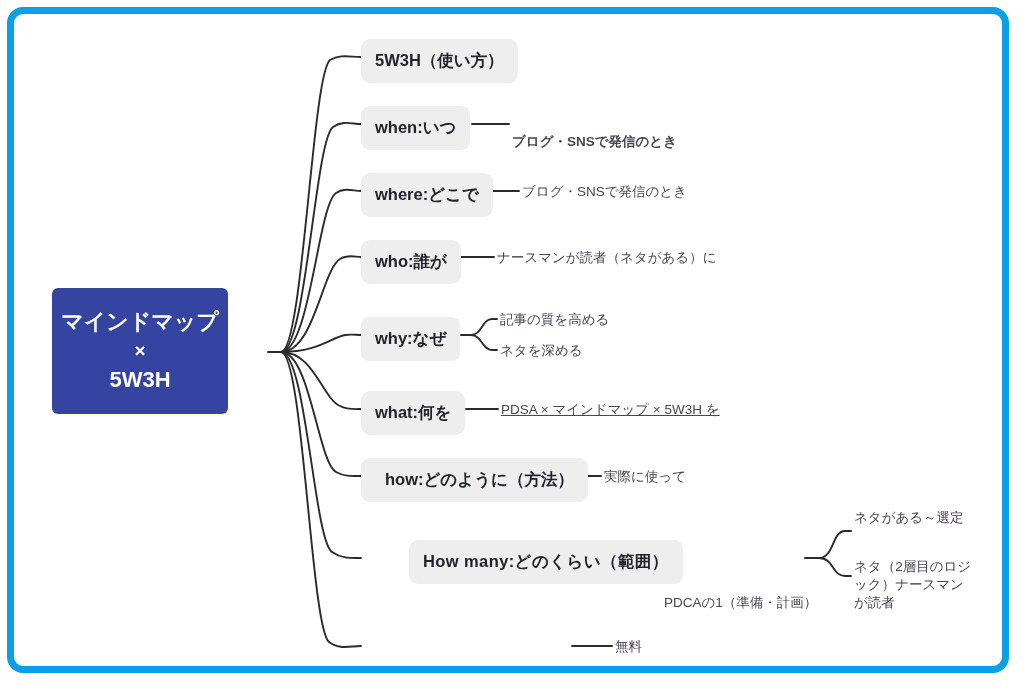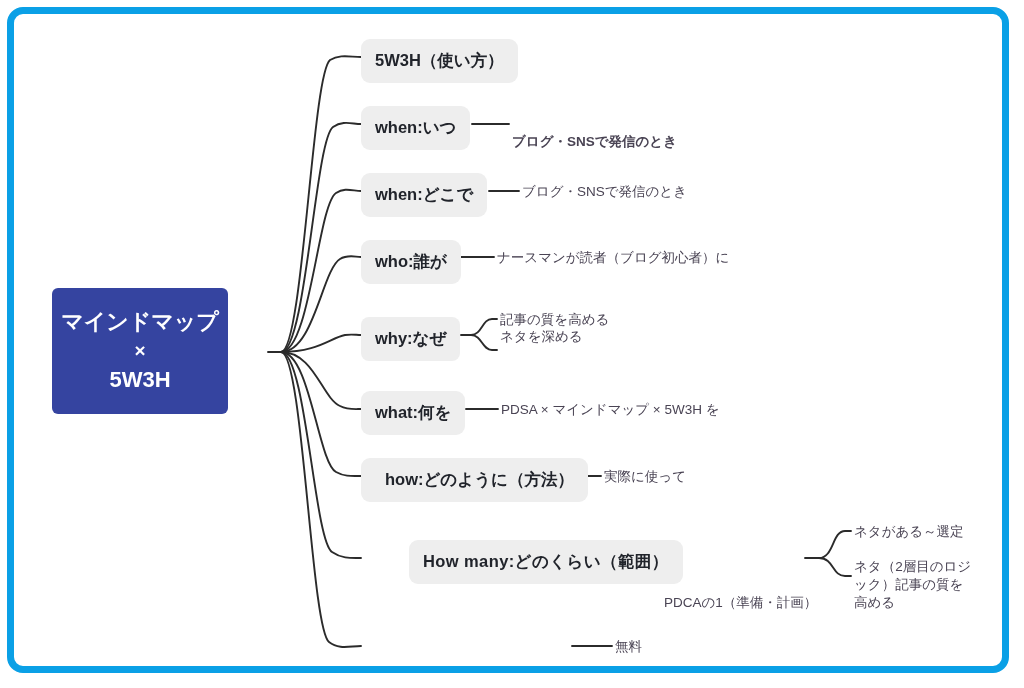--- a/index.html
+++ b/index.html
@@ -120,48 +120,48 @@
   <div class="node" id="root">
     <span>マインドマップ</span>
     <span class="l2">×</span>
     <span>5W3H</span>
   </div>
 
   <div class="node branch" style="left:361px;top:39px;">5W3H（使い方）</div>
 
   <div class="node branch" style="left:361px;top:106px;">when:いつ</div>
 
-  <div class="node branch" style="left:361px;top:173px;">when:どこで</div>
+  <div class="node branch" style="left:361px;top:173px;">where:どこで</div>
 
   <div class="node branch" style="left:361px;top:240px;">who:誰が</div>
 
   <div class="node branch" style="left:361px;top:317px;border-radius:8px;">why:なぜ</div>
 
   <div class="node branch" style="left:361px;top:391px;">what:何を</div>
 
   <div class="node branch" style="left:361px;top:458px;padding-left:24px;">how:どのように（方法）</div>
 
   <div class="node branch" style="left:361px;top:540px;letter-spacing:0.4px;margin-left:48px;">How many:どのくらい（範囲）</div>
 
 
   <div class="leaf" style="left:512px;top:133px;font-weight:bold;">ブログ・SNSで発信のとき</div>
 
   <div class="leaf" style="left:522px;top:183px;">ブログ・SNSで発信のとき</div>
 
-  <div class="leaf" style="left:497px;top:249px;">ナースマンが読者（ブログ初心者）に</div>
+  <div class="leaf" style="left:497px;top:249px;">ナースマンが読者（ネタがある）に</div>
 
   <div class="leaf" style="left:500px;top:311px;">記事の質を高める</div>
 
-  <div class="leaf" style="left:500px;top:328px;">ネタを深める</div>
+  <div class="leaf" style="left:500px;top:342px;">ネタを深める</div>
 
-  <div class="leaf" style="left:501px;top:401px;">PDSA × マインドマップ × 5W3H を</div>
+  <div class="leaf" style="left:501px;top:401px;text-decoration:underline;">PDSA × マインドマップ × 5W3H を</div>
 
   <div class="leaf" style="left:604px;top:468px;text-align:center;">実際に使って</div>
 
   <div class="leaf" style="left:664px;top:550px;margin-top:44px;">PDCAの1（準備・計画）</div>
 
-  <div class="leaf" style="left:854px;top:523px;">ネタがある～選定</div>
+  <div class="leaf" style="left:854px;top:509px;">ネタがある～選定</div>
 
-  <div class="leaf wrap" style="left:854px;top:558px;">ネタ（2層目のロジック）記事の質を高める</div>
+  <div class="leaf wrap" style="left:854px;top:558px;">ネタ（2層目のロジック）ナースマンが読者</div>
 
   <div class="leaf" style="left:615px;top:638px;">無料</div>
 
 </div>
 
 </body></html>

